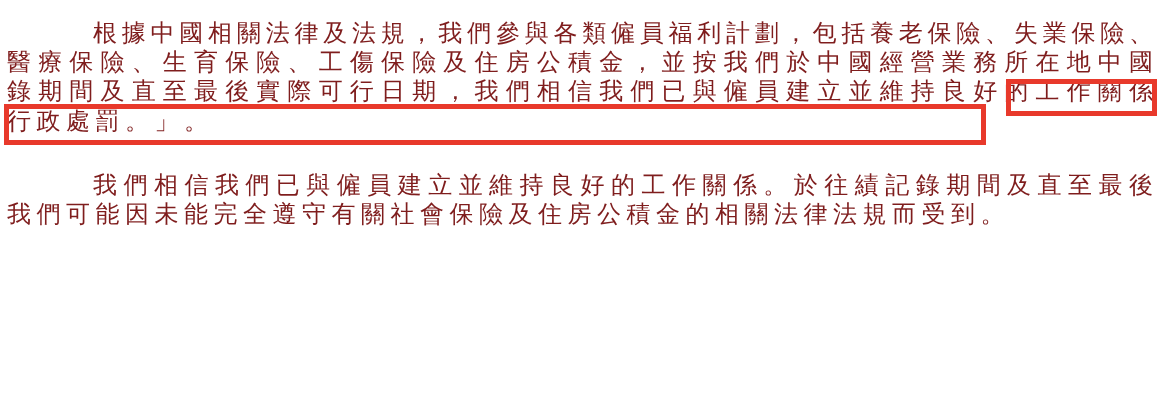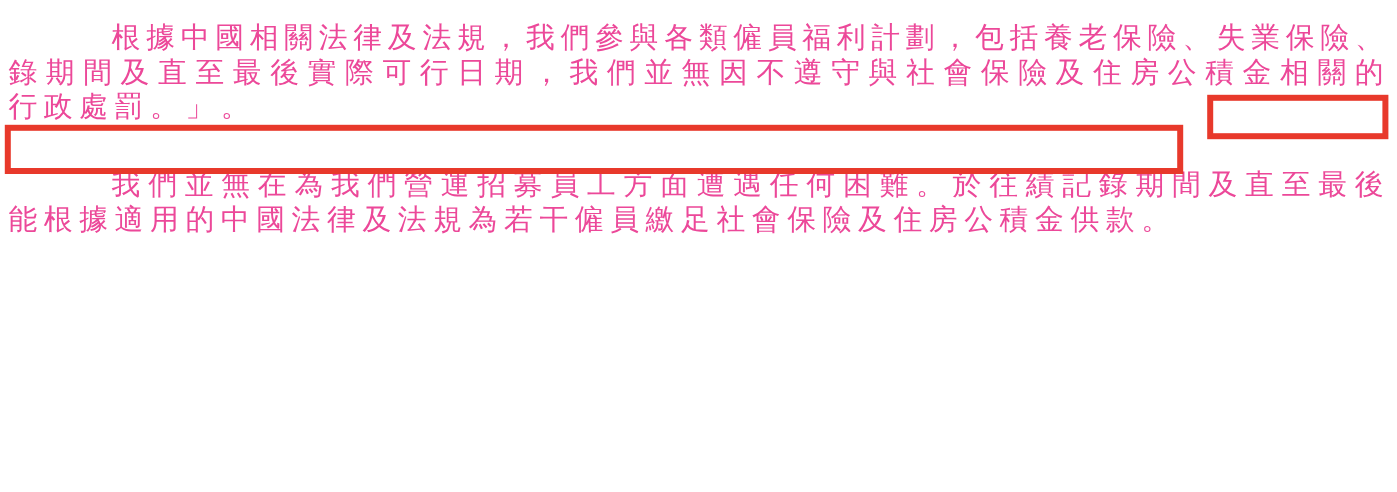--- a/index.html
+++ b/index.html
@@ -6,22 +6,22 @@
     margin: 0;
     padding: 0;
     background: #ffffff;
   }
   .page {
     position: relative;
     width: 1164px;
     height: 410px;
     background: #ffffff;
     overflow: hidden;
-    font-family: Liberation Mono, monospace;
-    color: #ec4899;
+    font-family: Liberation Serif, serif;
+    color: #7f1d1d;
   }
   .text-block {
     position: absolute;
     left: 7px;
     right: 9px;
     top: 19px;
   }
   .line {
     font-size: 24px;
     line-height: 29.2px;
@@ -64,27 +64,28 @@
 </style>
 </head>
 <body>
 
 <div class="page">
 
   <div class="text-block">
 
     <div class="para">
       <div class="line indent">根據中國相關法律及法規，我們參與各類僱員福利計劃，包括養老保險、失業保險、</div>
-      <div class="line">錄期間及直至最後實際可行日期，我們並無因不遵守與社會保險及住房公積金相關的</div>
+      <div class="line">醫療保險、生育保險、工傷保險及住房公積金，並按我們於中國經營業務所在地中國</div>
+      <div class="line">錄期間及直至最後實際可行日期，我們相信我們已與僱員建立並維持良好的工作關係</div>
       <div class="line last">行政處罰。」。</div>
     </div>
 
     <div class="para para2">
-      <div class="line indent">我們並無在為我們營運招募員工方面遭遇任何困難。於往績記錄期間及直至最後</div>
-      <div class="line last">能根據適用的中國法律及法規為若干僱員繳足社會保險及住房公積金供款。</div>
+      <div class="line indent">我們相信我們已與僱員建立並維持良好的工作關係。於往績記錄期間及直至最後</div>
+      <div class="line last">我們可能因未能完全遵守有關社會保險及住房公積金的相關法律法規而受到。</div>
     </div>
 
   </div>
 
   <div class="hl hl-a" style="border-color: rgb(232, 57, 43);"></div>
 
   <div class="hl hl-b" style="border-color: rgb(232, 57, 43);"></div>
 
 </div>
 

